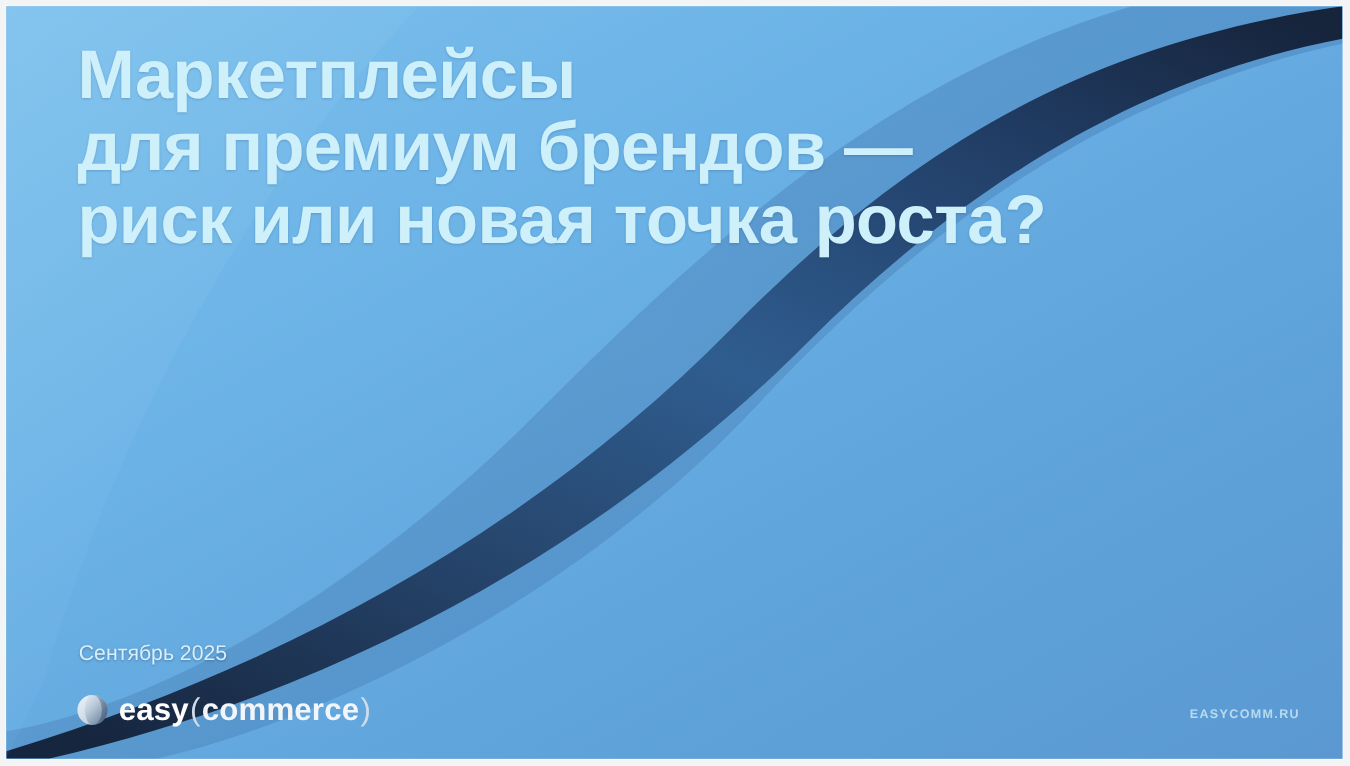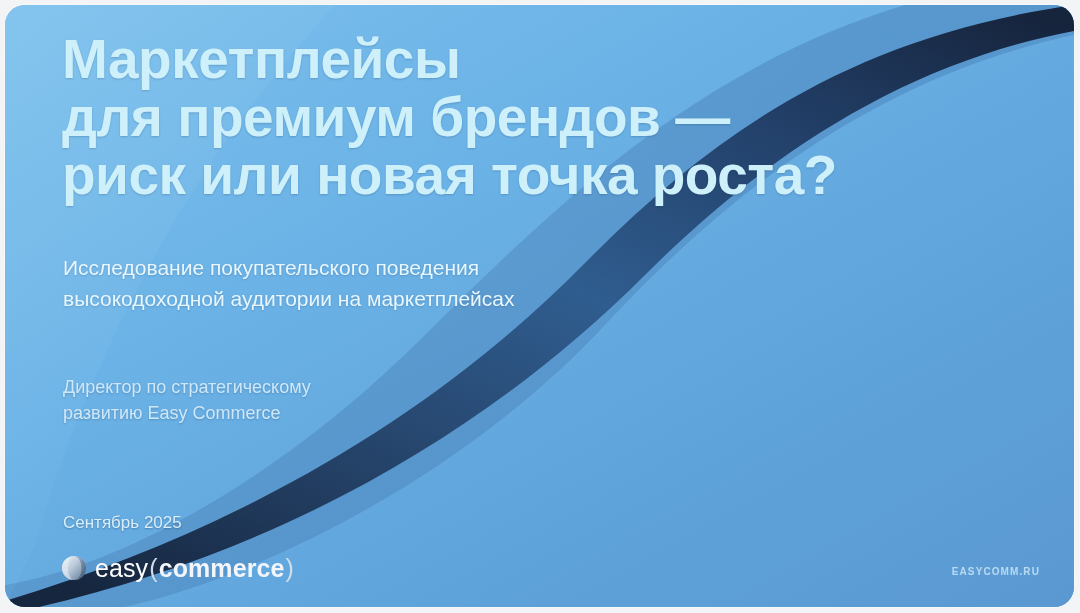--- a/index.html
+++ b/index.html
@@ -23,21 +23,20 @@
     background: #f2f4f6;
   }
 
   .slide {
     position: relative;
     width: 100%;
     height: 100%;
     overflow: hidden;
     background: linear-gradient(160deg, #79bdeb 0%, #6fb6e8 28%, #64a8de 55%, #5d9fd6 75%, #5c9ad2 100%);
     box-shadow: 0 0 0 1px rgba(255,255,255,0.35);
-    border-radius: 20px;
   }
 
   .bg-svg {
     position: absolute;
     inset: 0;
     width: 100%;
     height: 100%;
     display: block;
   }
 
@@ -128,21 +127,21 @@
   }
 
   .logo-text {
     font-size: 25px;
     line-height: 26px;
     letter-spacing: 0.1px;
     color: #ffffff;
     white-space: nowrap;
   }
   .logo-easy {
-    font-weight: 400;
+    font-weight: 700;
   }
   .logo-paren {
     font-weight: 300;
     color: #cfdcea;
     margin: 0 1px;
   }
   .logo-commerce {
     font-weight: 700;
     color: #f2f6fb;
   }
@@ -207,26 +206,22 @@
 
       <path d="M 0 0 L 330 0 C 200 140 90 330 30 540 L 0 602 Z" fill="url(#gradSheen)" opacity="0.5"></path>
     </svg>
 
     <div class="content">
 
       <h1 class="title">Маркетплейсы
 для премиум брендов —
 риск или новая точка роста?</h1>
 
-      <p class="subtitle">Исследование покупательского поведения
-высокодоходной аудитории на маркетплейсах</p>
 
       <div class="author-block">
-        <p class="author-role">Директор по стратегическому
-развитию Easy Commerce</p>
       </div>
 
       <p class="date">Сентябрь 2025</p>
 
       <div class="logo">
         <svg class="logo-mark" viewBox="0 0 26 26">
           <circle cx="13" cy="13" r="12" fill="url(#sphereGrad)"></circle>
           <path d="M 13 1 A 12 12 0 0 1 13 25 A 7.5 12 0 0 0 13 1 Z" fill="url(#sphereGrad2)" opacity="0.85"></path>
           <path d="M 13 1 A 12 12 0 0 0 13 25 A 6 12 0 0 1 13 1 Z" fill="#e8eff6" opacity="0.55"></path>
         </svg>

